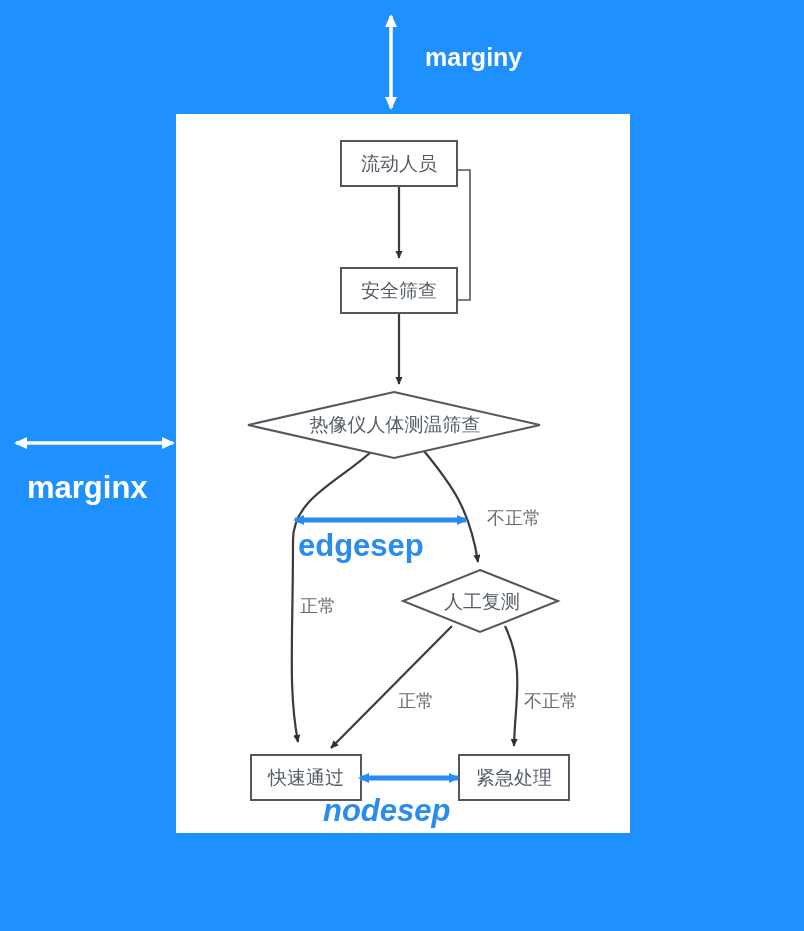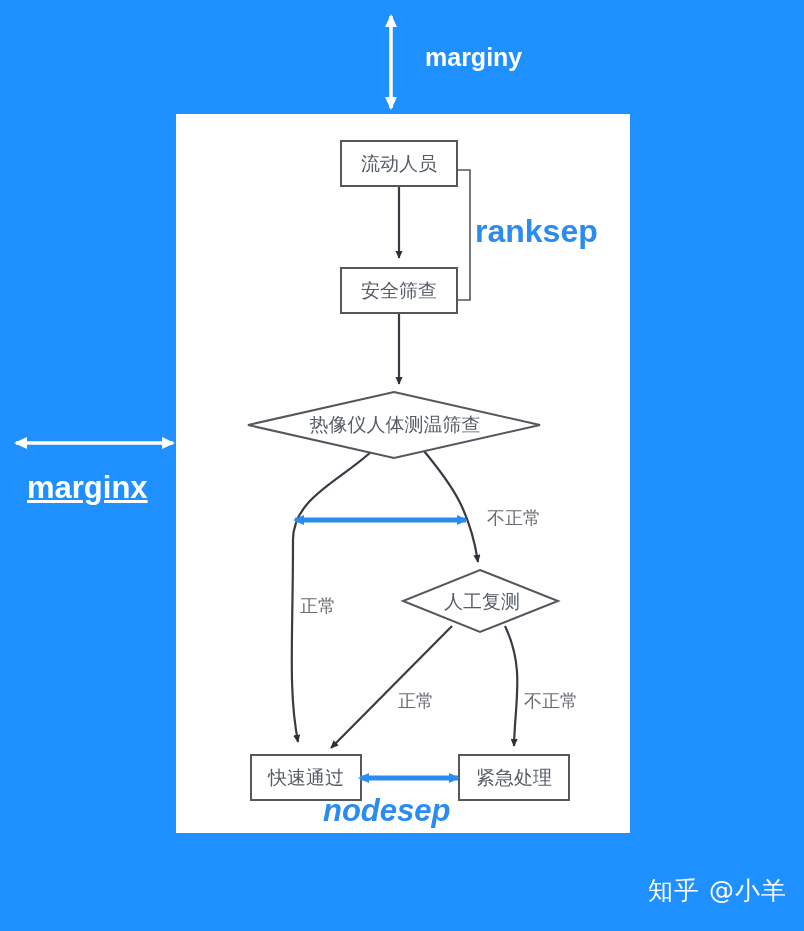--- a/index.html
+++ b/index.html
@@ -39,21 +39,20 @@
   }
   #label-marginy {
     left: 425px;
     top: 45px;
     font-size: 25px;
   }
   #label-marginx {
     left: 27px;
     top: 472px;
     font-size: 31px;
-    text-decoration: underline;
   }
   #label-ranksep {
     left: 475px;
     top: 215px;
     font-size: 32px;
   }
   #label-edgesep {
     left: 298px;
     top: 530px;
     font-size: 31px;
@@ -148,18 +147,17 @@
 
     <path d="M457,170 L470,170 L470,300 L457,300" fill="none" stroke="#55555f" stroke-width="1.6"></path>
 
     <line x1="295" y1="520" x2="466" y2="520" stroke="#2a8cf0" stroke-width="5" marker-start="url(#arrow-blue-start)" marker-end="url(#arrow-blue-end)"></line>
 
     <line x1="360" y1="778" x2="458" y2="778" stroke="#2a8cf0" stroke-width="5" marker-start="url(#arrow-blue-start)" marker-end="url(#arrow-blue-end)"></line>
   </svg>
 
   <div class="anno-label anno-white" id="label-marginy">marginy</div>
   <div class="anno-label anno-white" id="label-marginx">marginx</div>
-  <div class="anno-label anno-blue" id="label-ranksep">ranksep</div>
+  <div class="anno-label anno-blue" id="label-edgesep">edgesep</div>
   <div class="anno-label anno-blue" id="label-nodesep">nodesep</div>
 
-  <div id="watermark">知乎 @小羊</div>
 
 </div>
 
 </body></html>

